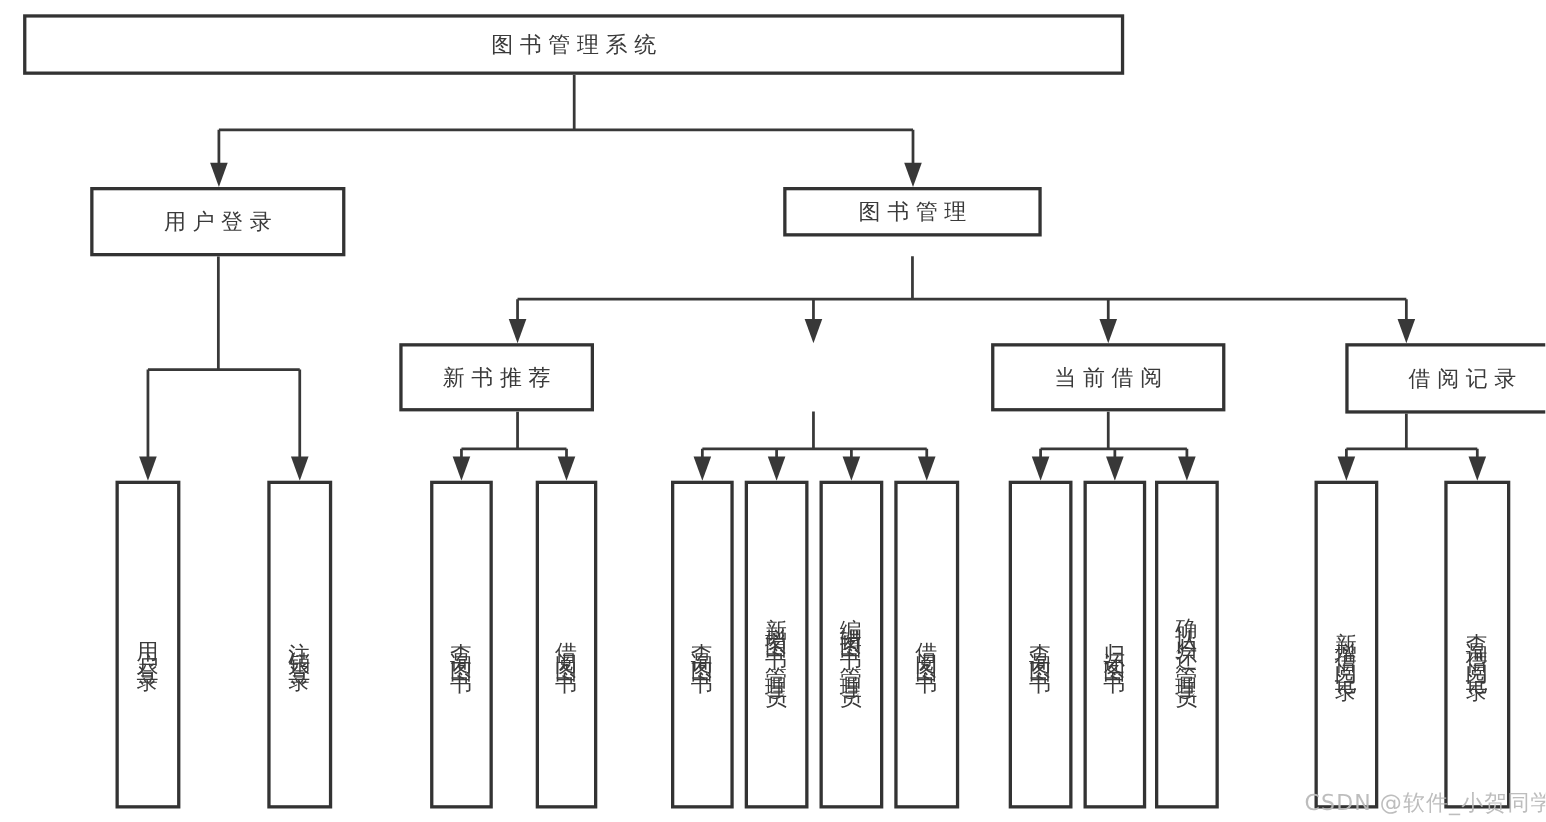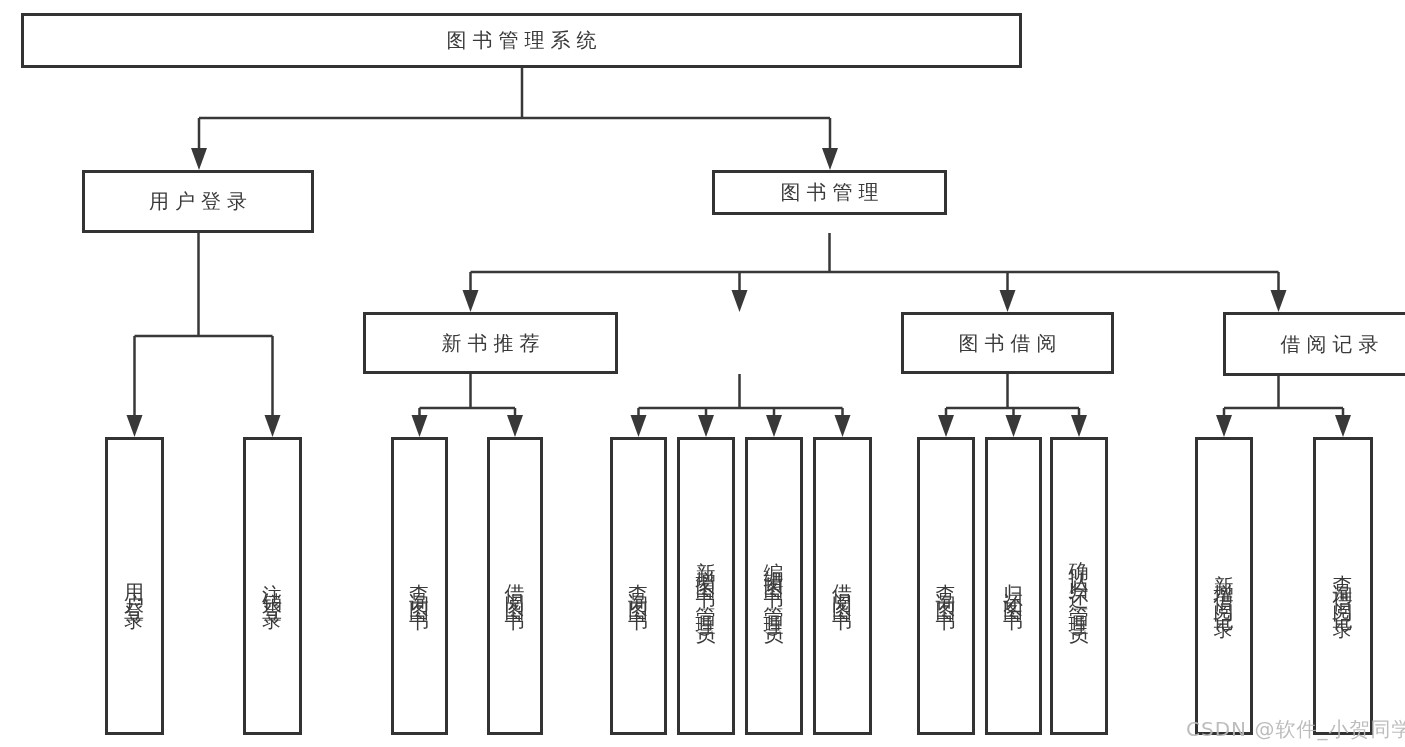--- a/index.html
+++ b/index.html
@@ -99,22 +99,22 @@
       <polygon points="1216,415 1232,415 1224,437"></polygon>
       <polygon points="1335,415 1351,415 1343,437"></polygon>
     </g>
   </svg>
 
   <div class="node" style="left:21px; top:13px; width:1001px; height:55px;">图书管理系统</div>
 
   <div class="node" style="left:82px; top:170px; width:232px; height:63px;">用户登录</div>
   <div class="node" style="left:712px; top:170px; width:235px; height:45px;">图书管理</div>
 
-  <div class="node" style="left:363px; top:312px; width:255px; height:62px;">新书推荐</div>
-  <div class="node" style="left:901px; top:312px; width:213px; height:62px;">图书借阅</div>
+  <div class="node" style="left:363px; top:312px; width:177px; height:62px;">新书推荐</div>
+  <div class="node" style="left:901px; top:312px; width:213px; height:62px;">当前借阅</div>
   <div class="node" style="left:1223px; top:312px; width:213px; height:64px;">借阅记录</div>
 
   <div class="node leaf" style="left:105px; width:59px;">
     <span class="vtext">用户登录</span>
   </div>
   <div class="node leaf" style="left:243px; width:59px;">
     <span class="vtext">注销登录</span>
   </div>
 
   <div class="node leaf" style="left:391px; width:57px;">

